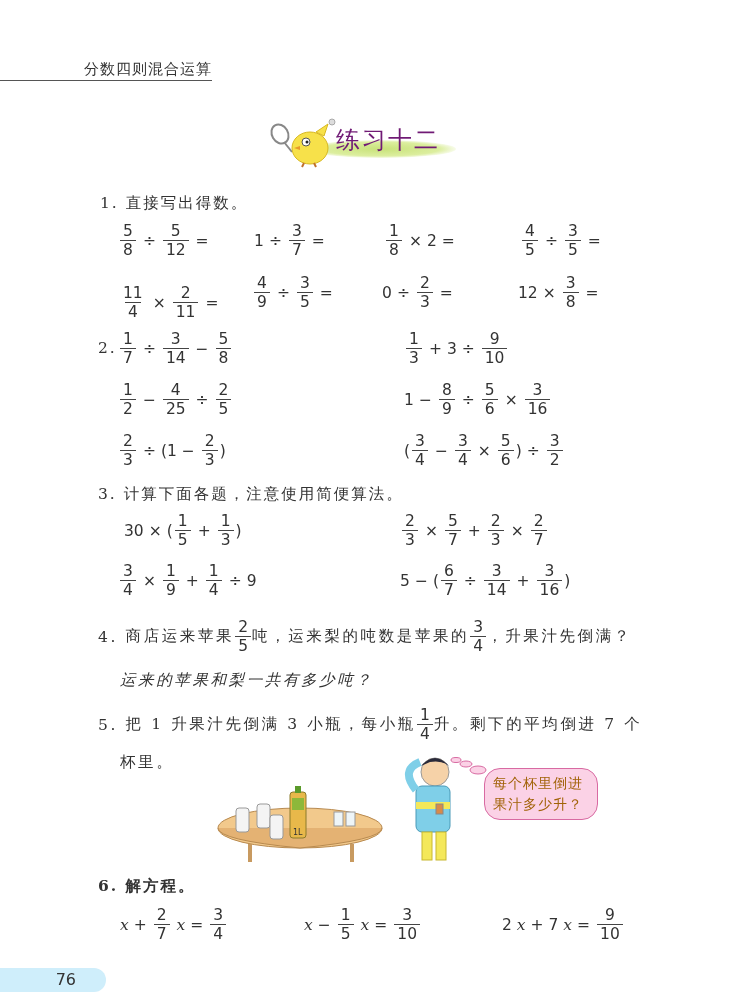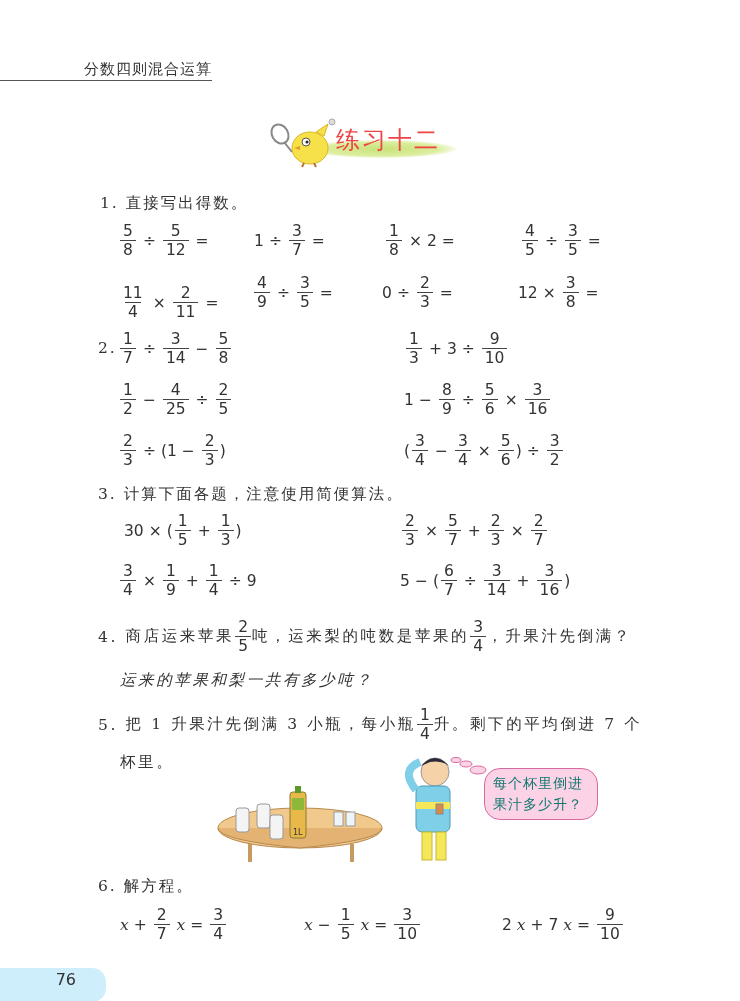--- a/index.html
+++ b/index.html
@@ -1,35 +1,35 @@
 <!DOCTYPE html>
 <html><head>
 <meta charset="utf-8">
 <style>
   html,body{margin:0;padding:0;background:#fff;}
   body{width:740px;height:1001px;position:relative;overflow:hidden;font-family:"DejaVu Sans","Liberation Sans",sans-serif;color:#333;}
   .header{position:absolute;left:0;top:58px;width:212px;height:22px;border-bottom:1.5px solid #555;}
   .header span{position:absolute;right:0;top:2px;font-family:"DejaVu Serif",serif;font-size:15px;letter-spacing:1px;color:#333;}
   .title-wrap{position:absolute;left:266px;top:118px;width:200px;height:50px;}
   .title-band{position:absolute;left:40px;top:22px;width:150px;height:18px;border-radius:50%;background:radial-gradient(ellipse at center,#c8e27a 0%,#dcee9f 55%,rgba(255,255,255,0) 75%);}
-  .title-text{position:absolute;left:70px;top:6px;font-size:24px;color:#ef4444;letter-spacing:2px;}
+  .title-text{position:absolute;left:70px;top:6px;font-size:24px;color:#701a75;letter-spacing:2px;}
   .chick{position:absolute;left:0;top:0;}
   .sec{position:absolute;font-family:"DejaVu Serif",serif;font-size:15.5px;color:#333;letter-spacing:2px;}
   .expr{position:absolute;display:flex;align-items:center;font-size:15.5px;color:#333;white-space:nowrap;}
   .expr .op{margin:0 5px;}
   .frac{display:inline-flex;flex-direction:column;align-items:center;vertical-align:middle;margin:0 2px;line-height:18px;}
   .frac .n{padding:0 3px;}
   .frac .d{border-top:1.2px solid #444;padding:0 3px;}
   .x{font-family:"DejaVu Serif",serif;font-style:italic;}
   .word{position:absolute;font-family:"DejaVu Serif",serif;font-size:15.5px;letter-spacing:2.6px;color:#333;display:flex;align-items:center;white-space:nowrap;}
   .word .frac{font-family:"DejaVu Sans",sans-serif;letter-spacing:0;margin:0 1px;}
-  .pagenum{position:absolute;left:0;top:968px;width:106px;height:34px;background:#cfeefb;border-radius:0 14px 14px 0;}
+  .pagenum{position:absolute;left:0;top:968px;width:106px;height:24px;background:#cfeefb;border-radius:0 14px 14px 0;}
   .pagenum span{position:absolute;right:30px;top:2px;font-size:16px;color:#333;}
   .bubble{position:absolute;left:484px;top:768px;width:112px;height:50px;background:#fbd2e6;border:1.5px solid #d86aa2;border-radius:16px;}
-  .bubble span{position:absolute;left:8px;top:4px;font-family:"DejaVu Serif",serif;font-size:14px;line-height:21px;letter-spacing:1px;color:#0f766e;width:100px;}
+  .bubble span{position:absolute;left:8px;top:4px;font-family:"DejaVu Serif",serif;font-size:14px;line-height:21px;letter-spacing:1px;color:#a16207;width:100px;}
 </style>
 </head>
 <body>
 
 <div class="header">
   <span>分数四则混合运算</span>
 </div>
 
 <div class="title-wrap">
   <div class="title-band"></div>
@@ -358,21 +358,21 @@
   <rect x="226" y="64" width="7" height="10" fill="#d88a4a" stroke="#888"></rect>
   <ellipse cx="246" cy="20" rx="5" ry="2.5" fill="#fbd2e6" stroke="#d86aa2"></ellipse>
   <ellipse cx="256" cy="24" rx="6" ry="3" fill="#fbd2e6" stroke="#d86aa2"></ellipse>
   <ellipse cx="268" cy="30" rx="8" ry="4" fill="#fbd2e6" stroke="#d86aa2"></ellipse>
 </svg>
 
 <div class="bubble">
   <span>每个杯里倒进果汁多少升？</span>
 </div>
 
-<div class="sec" style="left:98px;top:876px;">6. 解方程。</div>
+<div class="sec" style="left:98px;top:876px;font-weight:bold;">6. 解方程。</div>
 <div class="expr" style="left:120px;top:906px;">
   <span class="x">x</span>
     <span class="op">+</span>
     <span class="frac">
       <span class="n">2</span>
       <span class="d">7</span>
     </span>
     <span class="x">&nbsp;x</span>
     <span class="op">=</span>
     <span class="frac">

